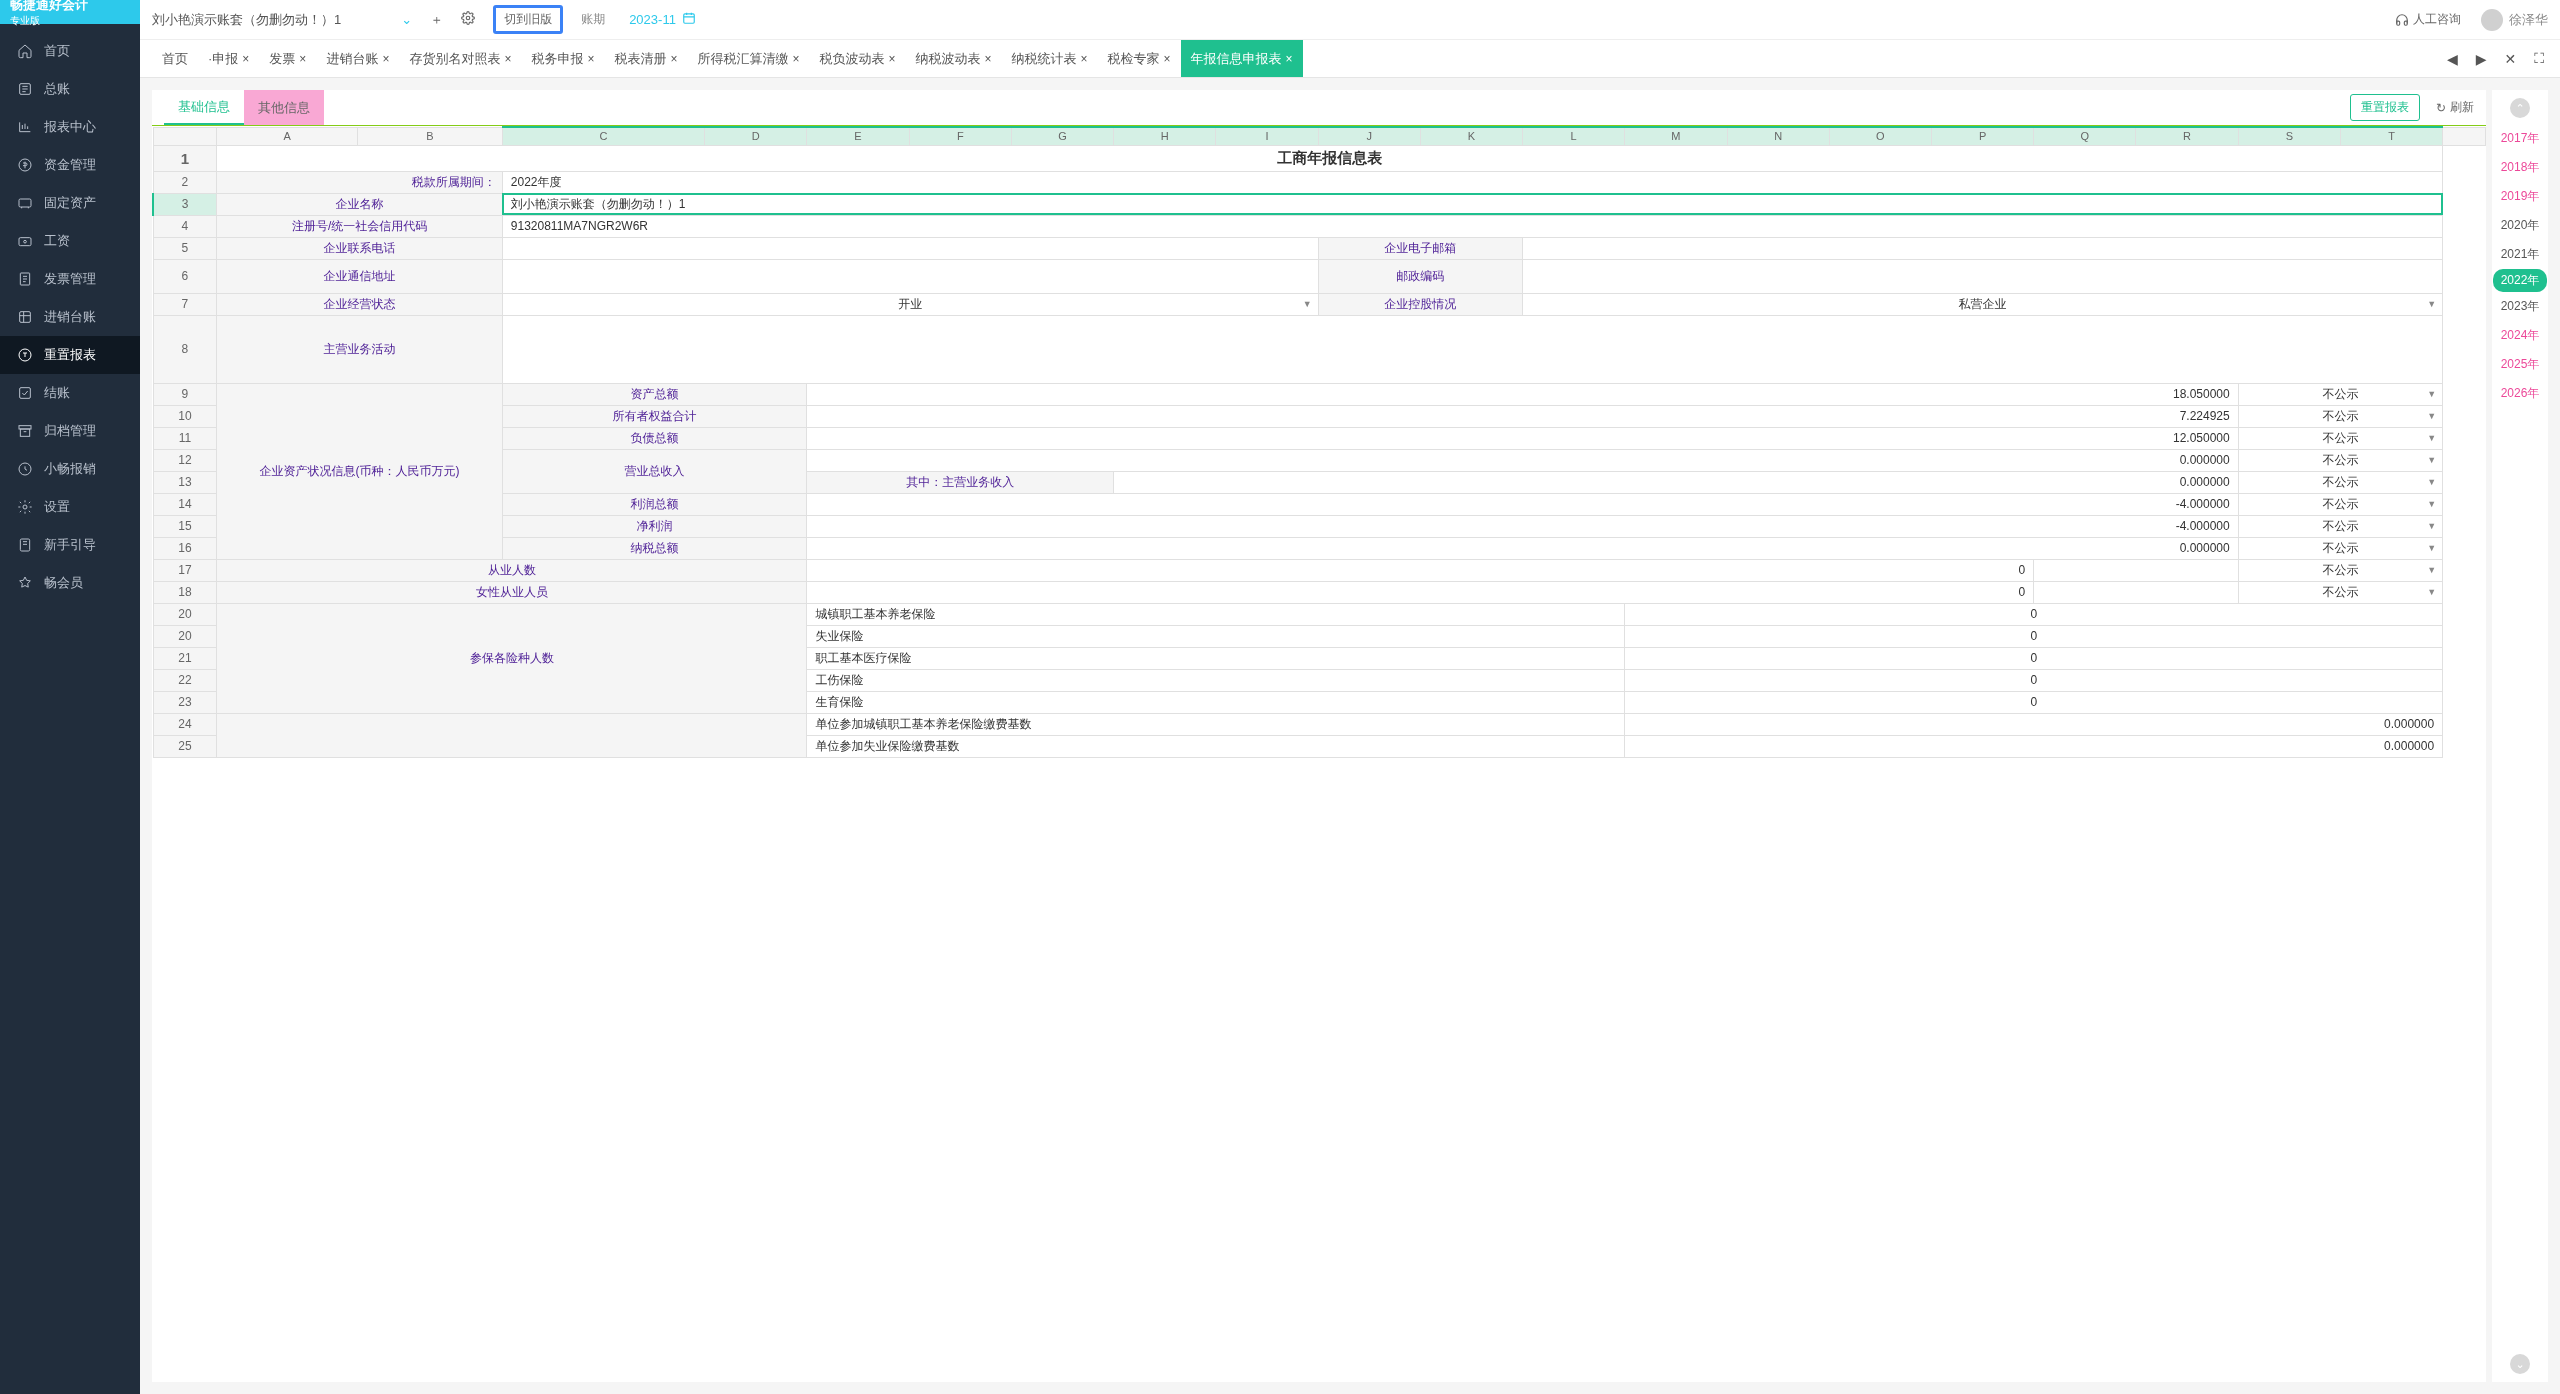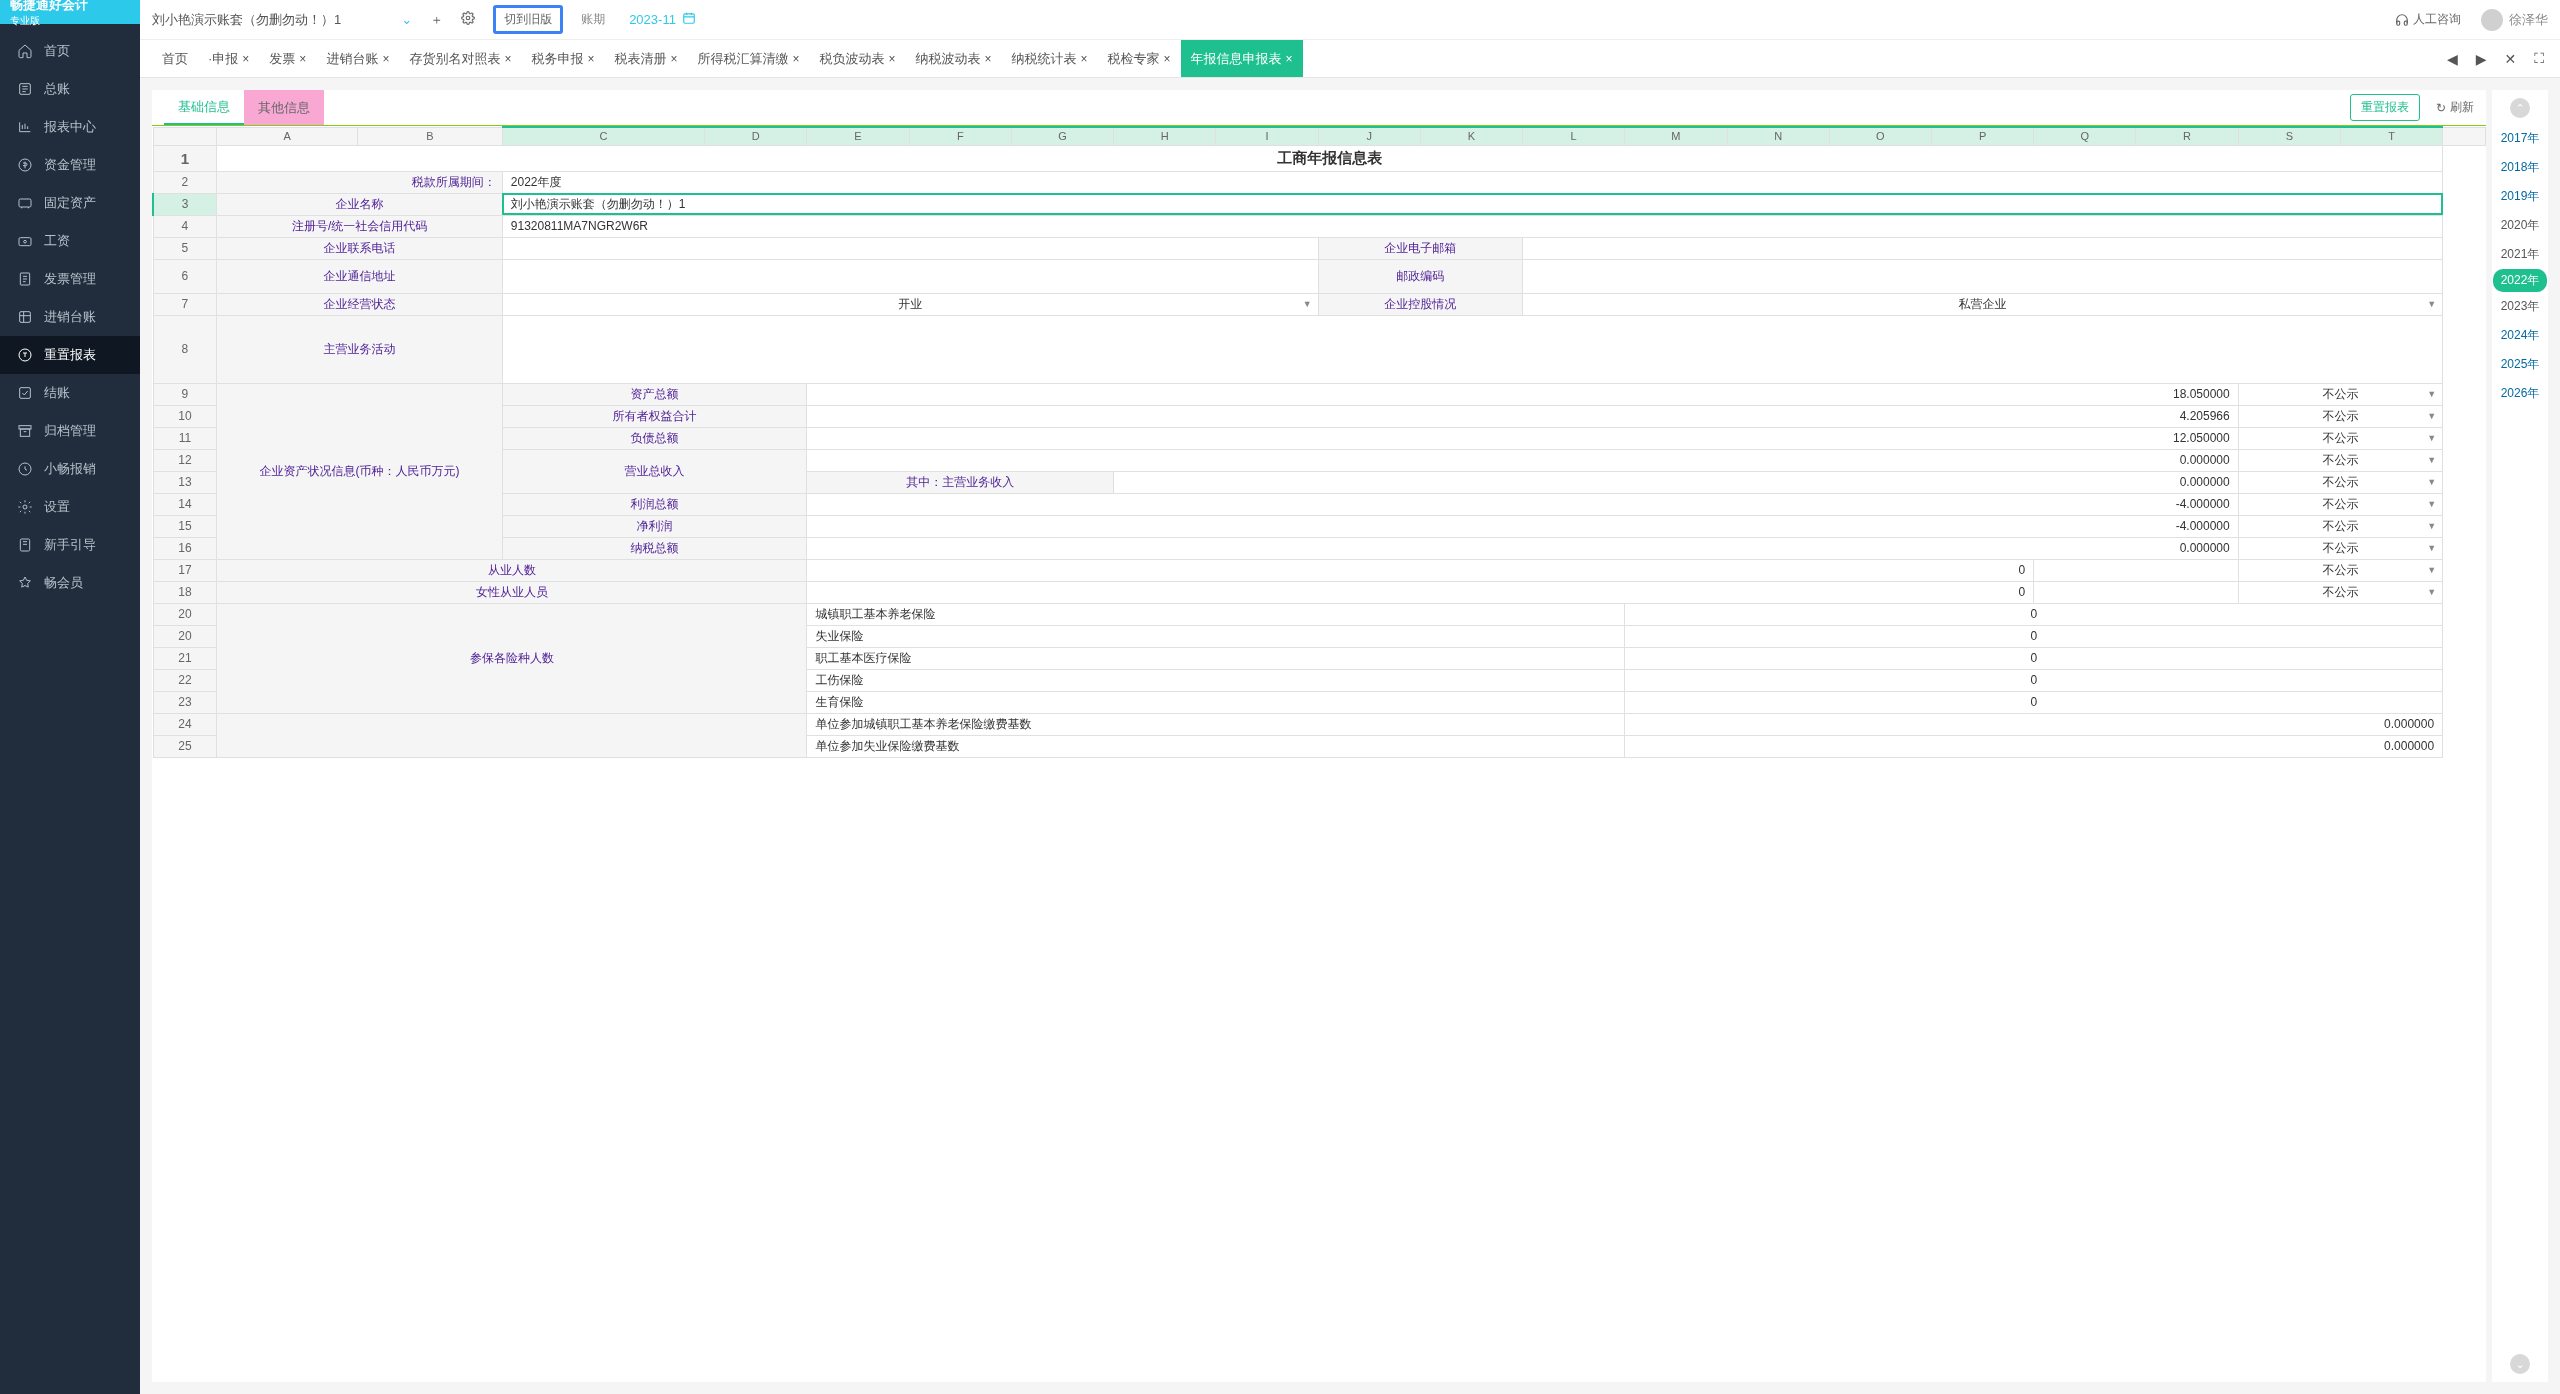--- a/index.html
+++ b/index.html
@@ -69,21 +69,21 @@
 .title-row td { font-size: 15px; font-weight: bold; text-align: center; height: 26px; }
 .selected-cell { outline: 2px solid #1fc08f; outline-offset: -2px; }
 .dd-cell { position: relative; }
 .dd-cell::after { content: "▼"; position: absolute; right: 6px; top: 50%; transform: translateY(-50%); font-size: 9px; color: #888; }
 .scroll-x { height: 14px; overflow-x: scroll; }
 .scroll-x-inner { width: 2000px; height: 1px; }
 
 
 .year-bar { width: 56px; background: #fff; margin: 12px 12px 12px 0; display: flex; flex-direction: column; align-items: center; padding: 8px 0; }
 .year-bar .chevup, .year-bar .chevdn { width: 20px; height: 20px; border-radius: 50%; background: #d8d8d8; color: #fff; display: flex; align-items: center; justify-content: center; cursor: pointer; font-size: 11px; }
-.year-item { font-size: 12px; color: #0369a1; padding: 6px 0; cursor: pointer; }
+.year-item { font-size: 12px; color: #ec4899; padding: 6px 0; cursor: pointer; }
 .year-item.enabled { color: #555; }
 .year-item.active { background: #1fc08f; color: #fff; border-radius: 10px; padding: 3px 8px; }
 .year-gap { flex: 1; }
 
 
 .cA { width: 66px; } .cB { width: 68px; } .cC { width: 95px; }
 .cD, .cE, .cF, .cG, .cH, .cI, .cJ, .cK, .cL, .cM, .cN, .cO, .cP, .cQ { width: 48px; }
 .cR { width: 48px; } .cS { width: 48px; } .cT { width: 48px; }
 </style>
 </head>
@@ -422,21 +422,21 @@
                 <tr>
                   <td class="row-head">9</td>
                   <td class="label-cell" colspan="2" rowspan="8">企业资产状况信息(币种：人民币万元)</td>
                   <td class="label-cell" colspan="2">资产总额</td>
                   <td class="data-cell right" colspan="14">18.050000</td>
                   <td class="data-cell center dd-cell" colspan="2">不公示</td>
                 </tr>
                 <tr>
                   <td class="row-head">10</td>
                   <td class="label-cell" colspan="2">所有者权益合计</td>
-                  <td class="data-cell right" colspan="14">4.205966</td>
+                  <td class="data-cell right" colspan="14">7.224925</td>
                   <td class="data-cell center dd-cell" colspan="2">不公示</td>
                 </tr>
                 <tr>
                   <td class="row-head">11</td>
                   <td class="label-cell" colspan="2">负债总额</td>
                   <td class="data-cell right" colspan="14">12.050000</td>
                   <td class="data-cell center dd-cell" colspan="2">不公示</td>
                 </tr>
                 <tr>
                   <td class="row-head">12</td>

